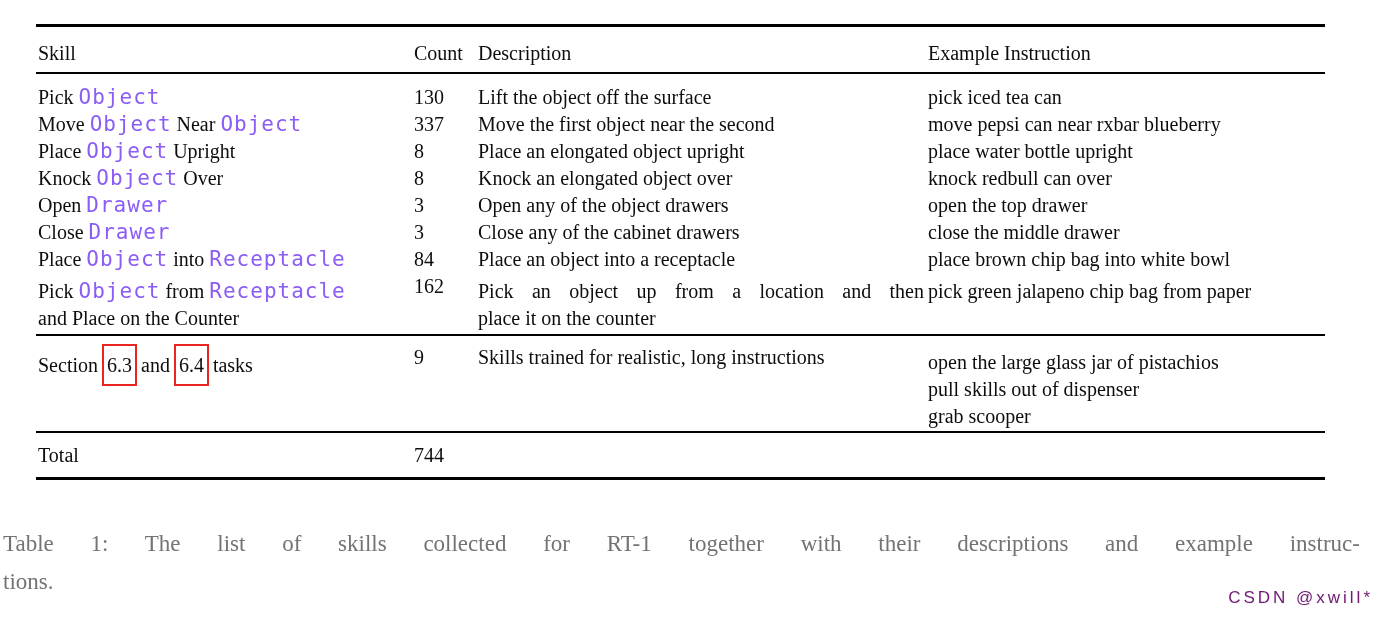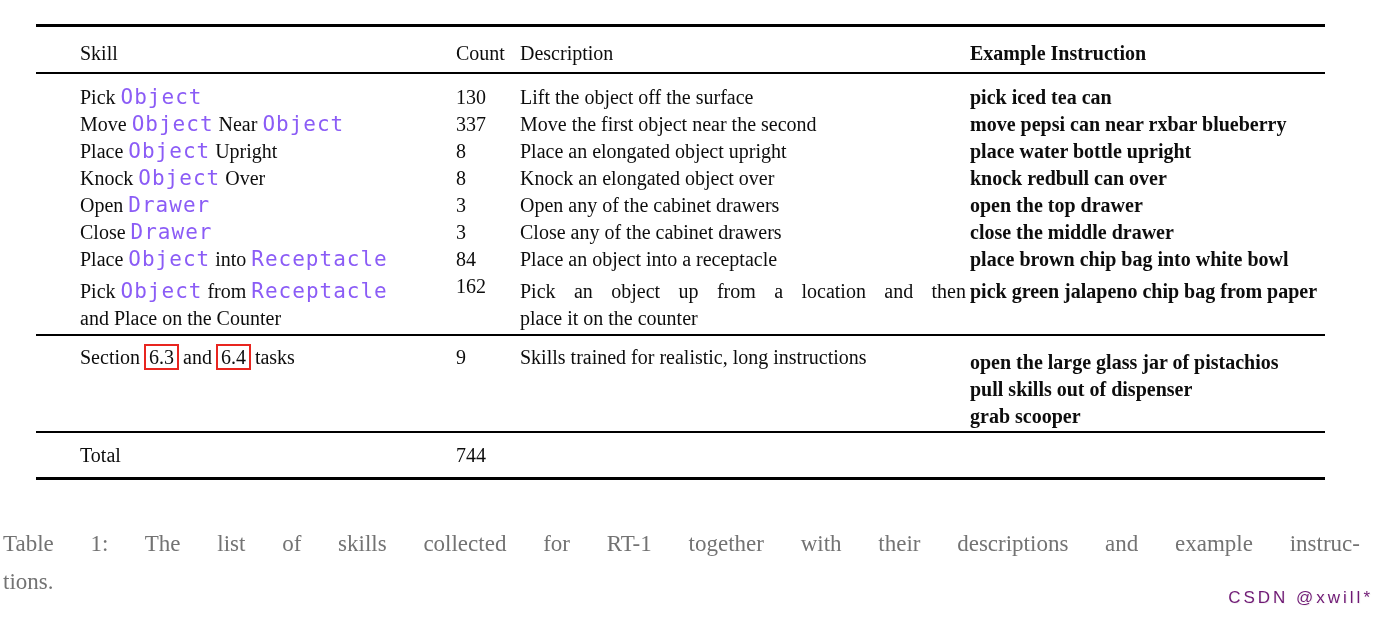--- a/index.html
+++ b/index.html
@@ -2,33 +2,33 @@
 <html><head>
 <meta charset="utf-8">
 <style>
   html,body{margin:0;padding:0;}
   body{
     width:1377px;height:620px;overflow:hidden;background:#ffffff;
     font-family:"Liberation Serif", serif;color:#0d0d0d;position:relative;
   }
   .rule{position:absolute;left:36px;width:1289px;background:#000;}
   .row{position:absolute;left:0;top:0;width:1377px;}
-  .cell{position:absolute;font-size:20px;line-height:27px;white-space:nowrap;margin-left:42px;}
+  .cell{position:absolute;font-size:20px;line-height:27px;white-space:nowrap;}
   .c-skill{left:38px;width:353px;}
   .c-count{left:414px;width:80px;}
   .c-desc{left:478px;width:446px;}
-  .c-ex{left:928px;width:400px;font-weight:bold;}
+  .c-ex{left:928px;width:400px;}
   .line{height:27px;line-height:37px;white-space:nowrap;}
   .justify{white-space:normal;text-align:justify;text-align-last:justify;width:446px;}
   .tt{
     font-family:"DejaVu Sans Mono", monospace;
     font-size:21px;letter-spacing:1px;color:#8b5cf6;
   }
   .linkbox{
-    display:inline-block;border:2px solid #e8251f;padding:0 3px;margin:0 4px;
+    display:inline-block;border:2px solid #e8251f;padding:8px 3px;margin:0 4px;
     line-height:22px;
   }
   .caption{
     position:absolute;left:3px;font-size:23px;line-height:30px;color:#737373;
   }
   .caption.l1{top:529px;width:1357px;white-space:normal;text-align:justify;text-align-last:justify;}
   .caption.l2{top:567px;text-align:right;}
   .watermark{
     position:absolute;top:588px;right:4px;
     font-family:"Liberation Sans", sans-serif;font-size:17px;letter-spacing:3px;
@@ -75,21 +75,21 @@
 <div class="row" style="top:165px;">
   <div class="cell c-skill"><span>Knock </span><span class="tt">Object</span><span> Over</span></div>
   <div class="cell c-count">8</div>
   <div class="cell c-desc">Knock an elongated object over</div>
   <div class="cell c-ex">knock redbull can over</div>
 </div>
 
 <div class="row" style="top:192px;">
   <div class="cell c-skill"><span>Open </span><span class="tt">Drawer</span></div>
   <div class="cell c-count">3</div>
-  <div class="cell c-desc">Open any of the cabinet drawers</div>
+  <div class="cell c-desc">Open any of the object drawers</div>
   <div class="cell c-ex">open the top drawer</div>
 </div>
 
 <div class="row" style="top:219px;">
   <div class="cell c-skill"><span>Close </span><span class="tt">Drawer</span></div>
   <div class="cell c-count">3</div>
   <div class="cell c-desc">Close any of the cabinet drawers</div>
   <div class="cell c-ex">close the middle drawer</div>
 </div>
 

